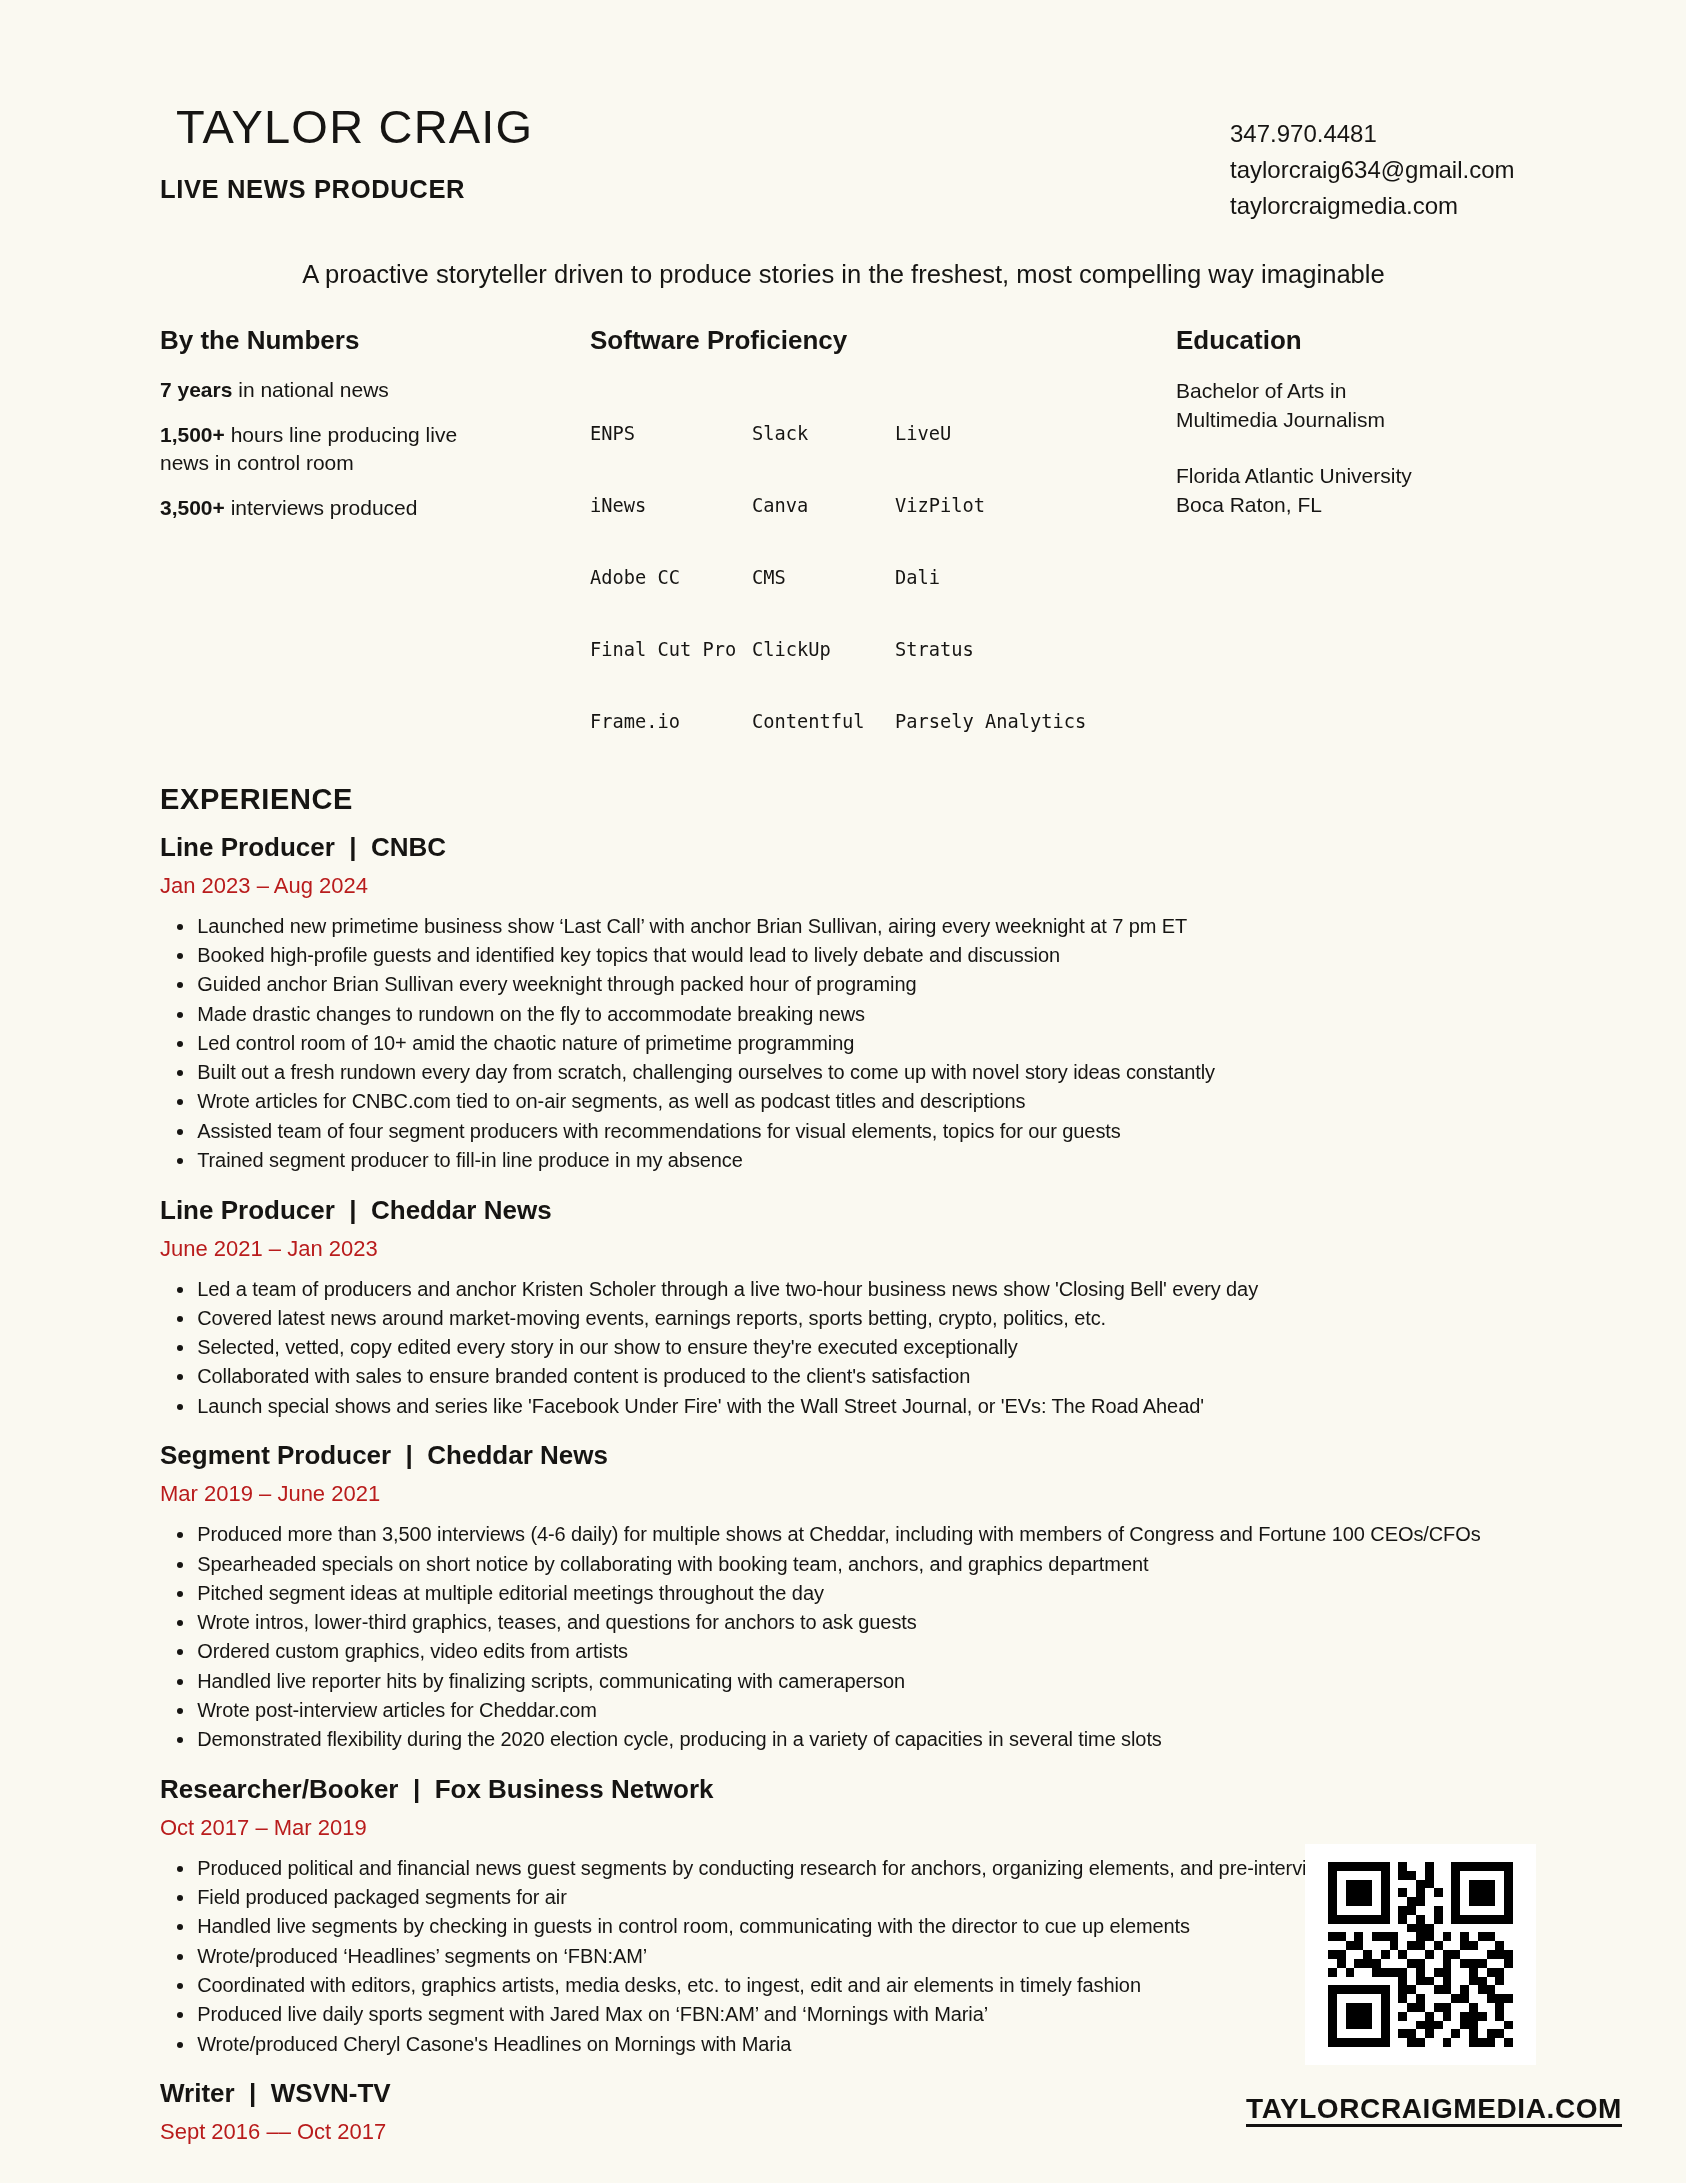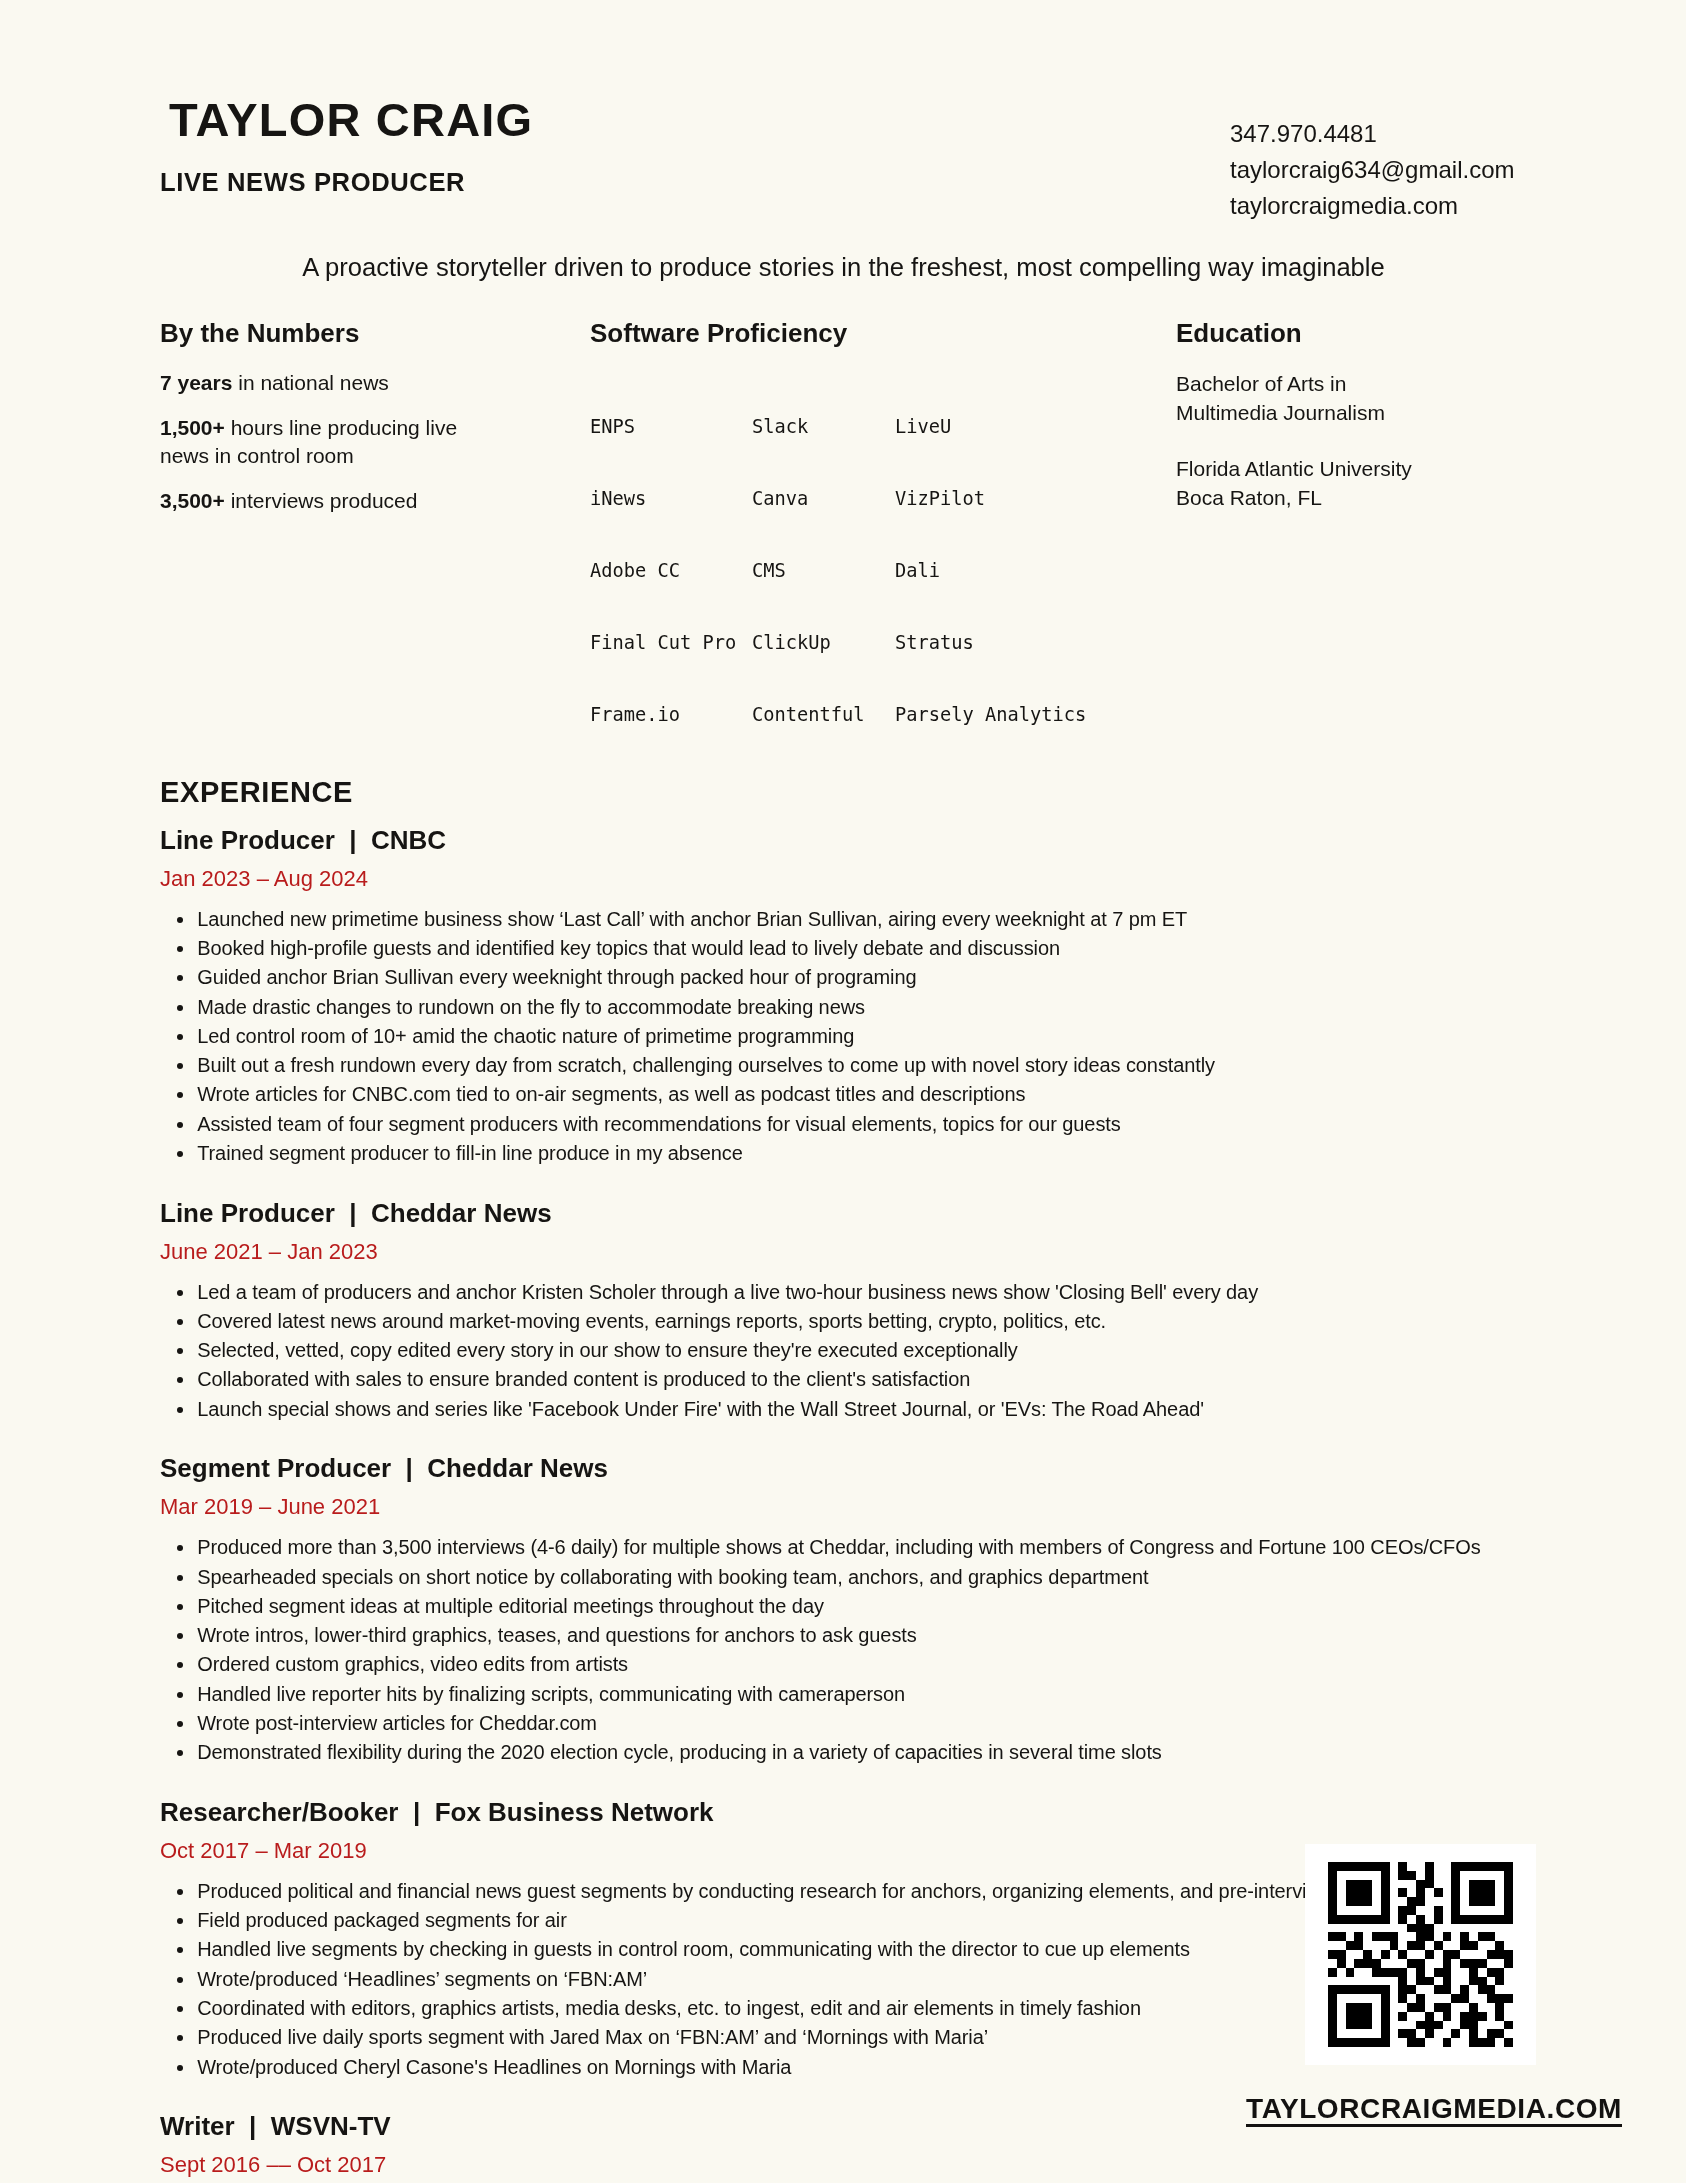--- a/index.html
+++ b/index.html
@@ -11,22 +11,22 @@
     background:#faf9f1;
     color:#161513;
     font-family:"Liberation Sans", sans-serif;
     overflow:hidden;
     box-sizing:border-box;
   }
   .content { padding:0 160px; }
 
   
   .name {
-    margin:9px; padding-top:86px;
-    font-size:47px; font-weight:700; letter-spacing:1.2px; line-height:1.08;
+    margin:16px; padding-top:86px;
+    font-size:47px; font-weight:400; letter-spacing:1.2px; line-height:1.08;
   }
   .role-title {
     margin-top:22px;
     font-size:25.6px; font-weight:700; letter-spacing:0.6px;
   }
   .contact {
     position:absolute; left:1230px; top:116px;
     font-size:24px; font-weight:400; line-height:36px;
   }
 
@@ -59,21 +59,21 @@
   .sw-item { white-space:nowrap;margin-top:44px; }
 
   .edu-line { font-size:21px; line-height:29px; }
   .edu-gap { height:27.4px; }
 
   
   .exp-heading {
     margin:47px 0 0 0;
     font-size:29px; font-weight:700; letter-spacing:0.6px;
   }
-  .job { margin-top:31px; }
+  .job { margin-top:21px; }
   .job:first-of-type { margin-top:16px; }
   .job-title {
     margin:0;
     font-size:26px; font-weight:700;
     white-space:pre-wrap;
   }
   .job-dates {
     margin-top:10px;
     font-size:22px; font-weight:400; color:#b91c1c;
   }

